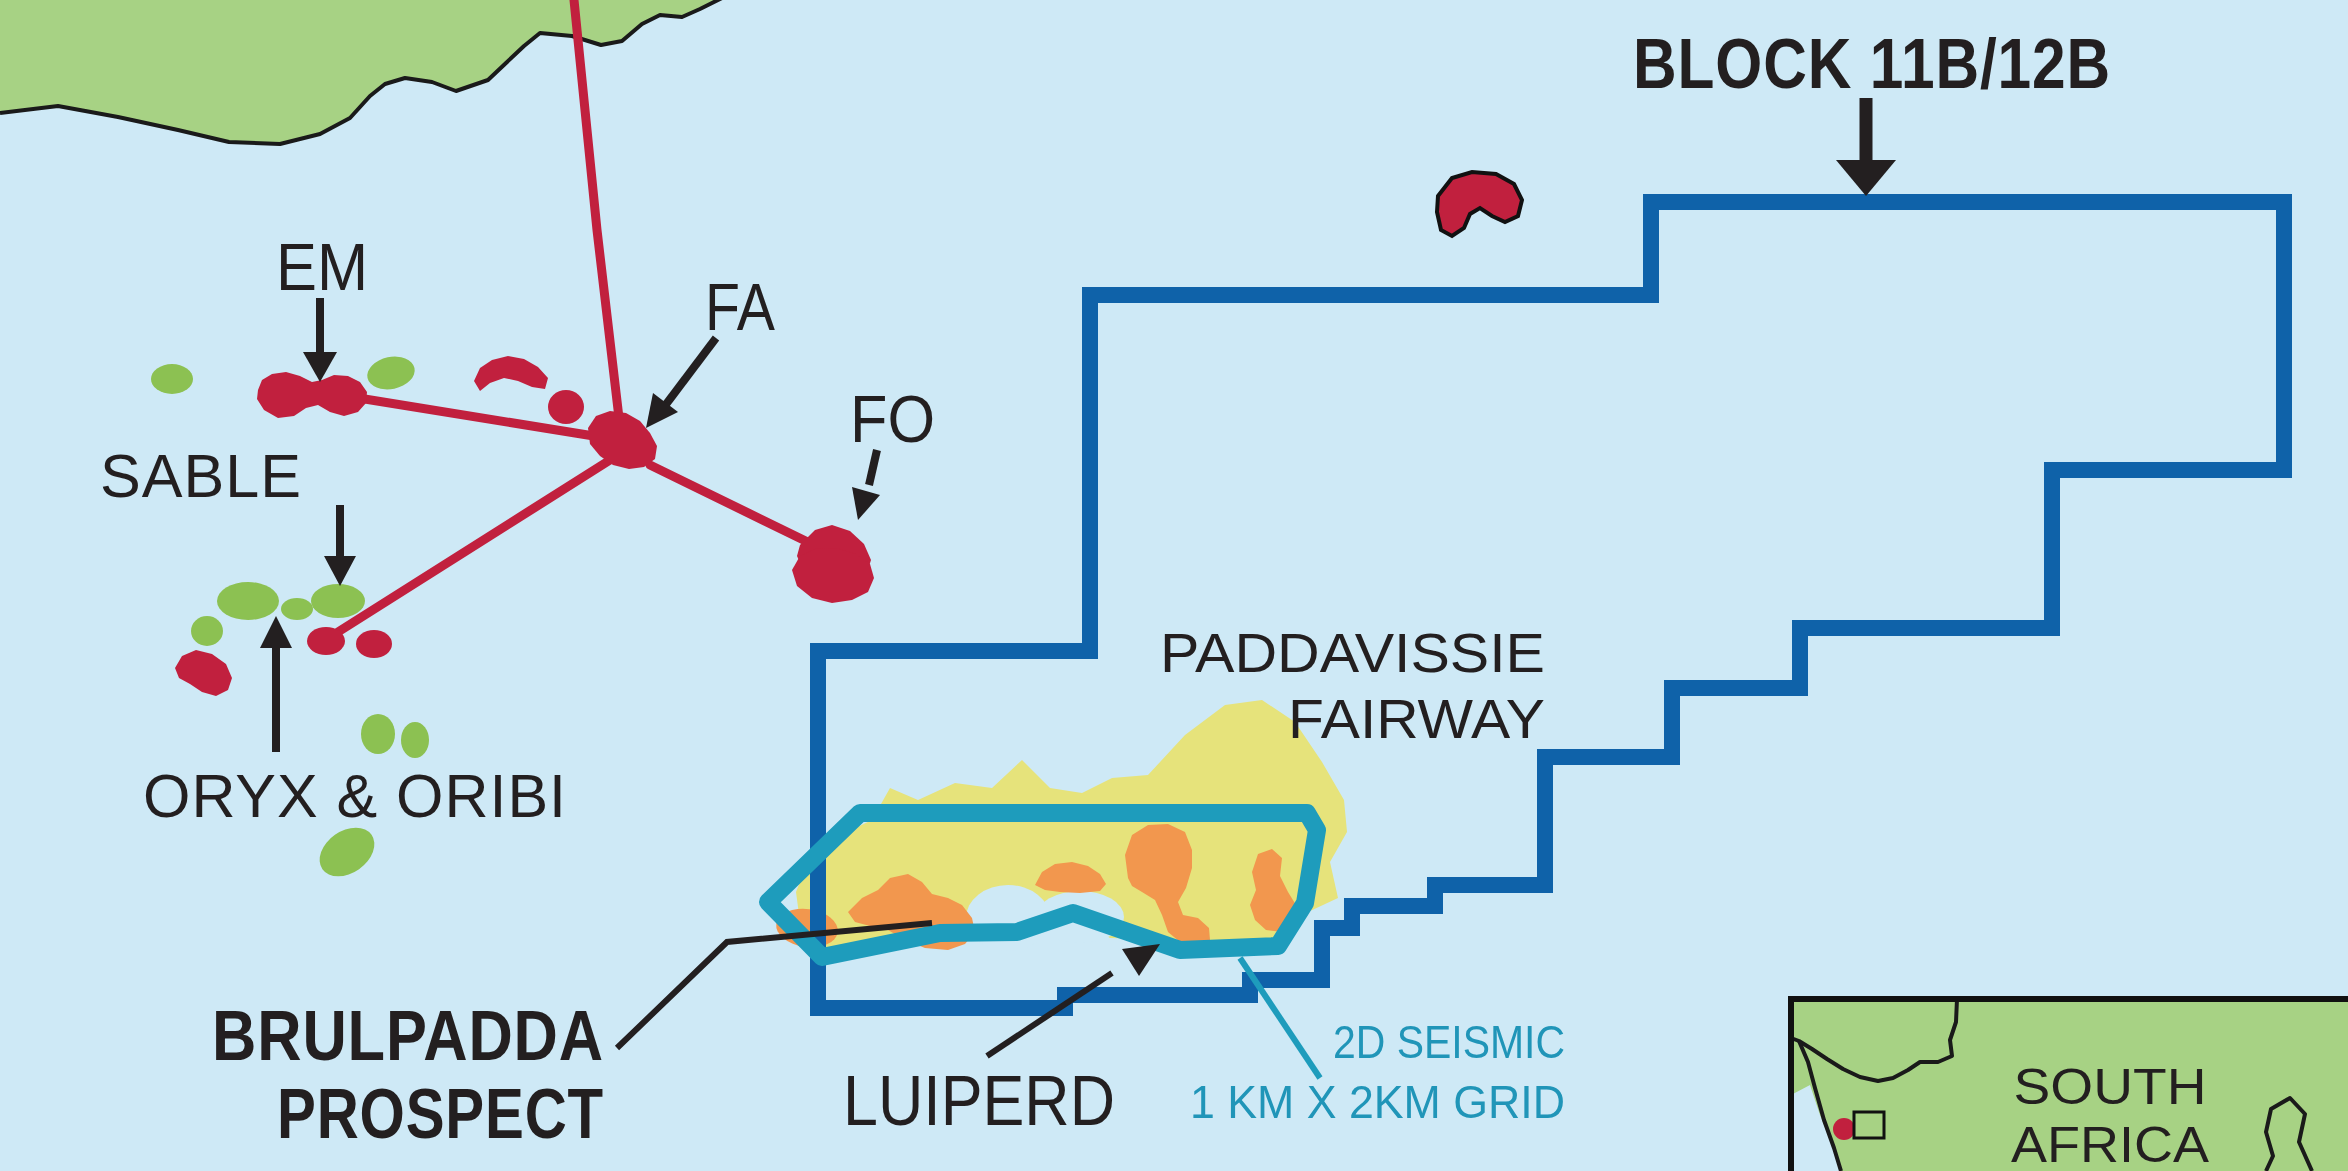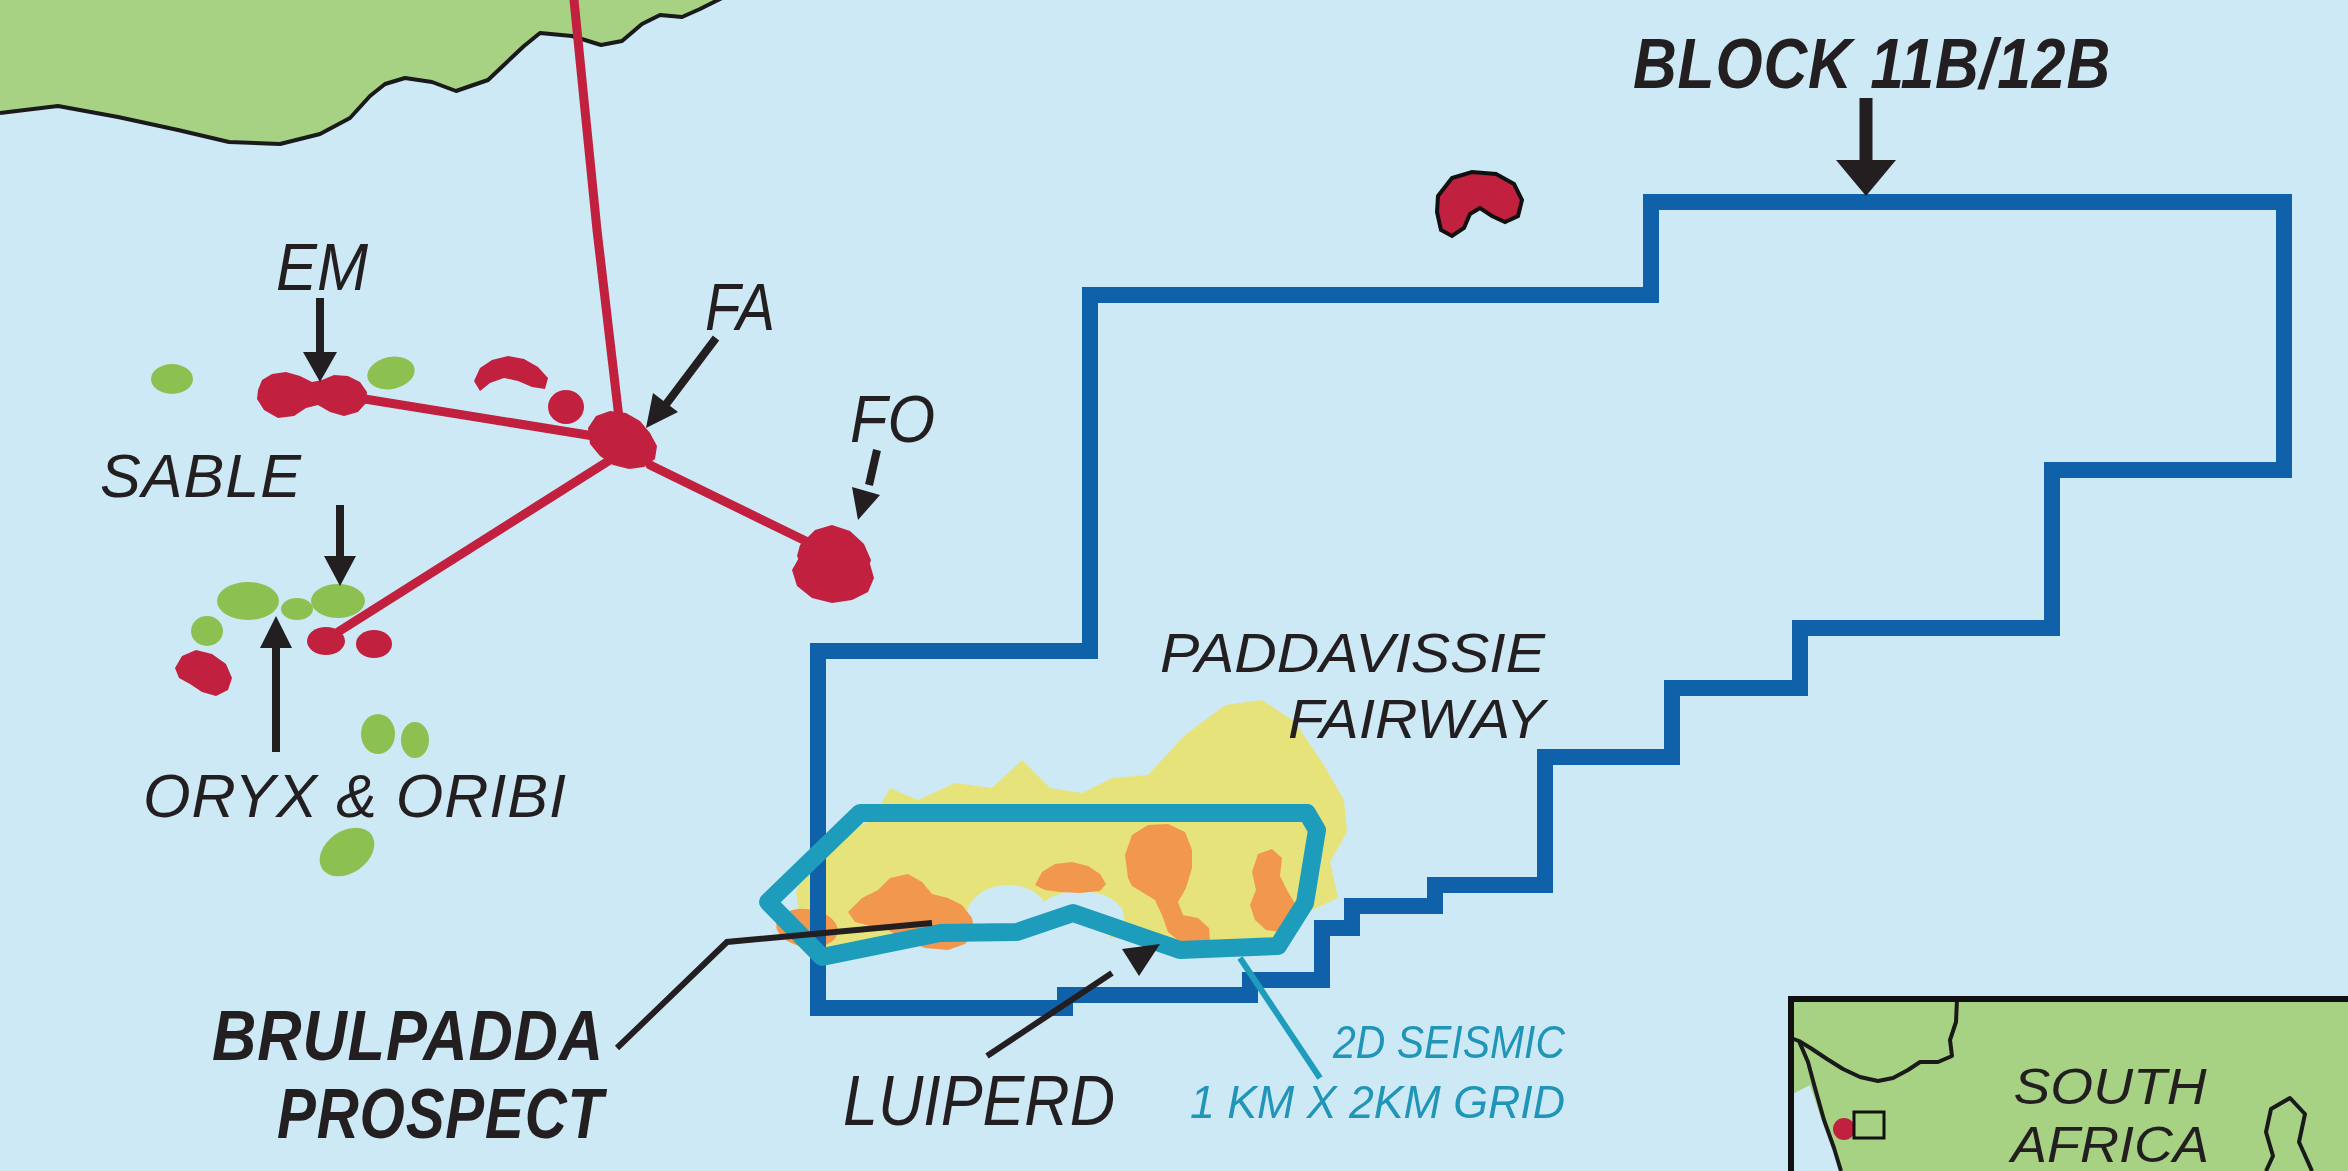--- a/index.html
+++ b/index.html
@@ -2,21 +2,21 @@
 <html style="--ocean: #cee9f6; --land: #a7d284; --block-outline: #0f62a9; --seismic-outline: #1e9cbc; --seismic-text: #2095b8; --fairway: #e6e37b; --prospect: #f2974e; --field-oil: #c1203e; --field-gas: #8cc152; --text: #231f20; --coast: #1a1a1a;"><head>
 <meta charset="utf-8">
 <style>
   :root{
     --ocean:#cee9f6; --land:#a7d284; --block-outline:#0f62a9; --seismic-outline:#1e9cbc;
     --seismic-text:#2095b8; --fairway:#e6e37b; --prospect:#f2974e; --field-oil:#c1203e;
     --field-gas:#8cc152; --text:#231f20; --coast:#1a1a1a;
   }
   html,body{margin:0;padding:0;background:var(--ocean);}
   .map-wrap{position:relative;width:2348px;height:1171px;overflow:hidden;background:var(--ocean);
-    font-family:"Liberation Sans", sans-serif;font-style:italic;}
+    font-family:"Liberation Sans", sans-serif;}
   svg{display:block;width:100%;height:100%;}
   text{font-family:"Liberation Sans", sans-serif;fill:var(--text);}
   .lbl{font-size:62px;letter-spacing:1px;}
   .lbl-sm{font-size:66px;}
   .lbl-bold{font-size:70px;font-weight:bold;letter-spacing:1px;}
   .lbl-mid{font-size:56px;}
   .lbl-teal{font-size:47px;fill:var(--seismic-text);}
   .lbl-inset{font-size:50px;}
 </style>
 </head>

